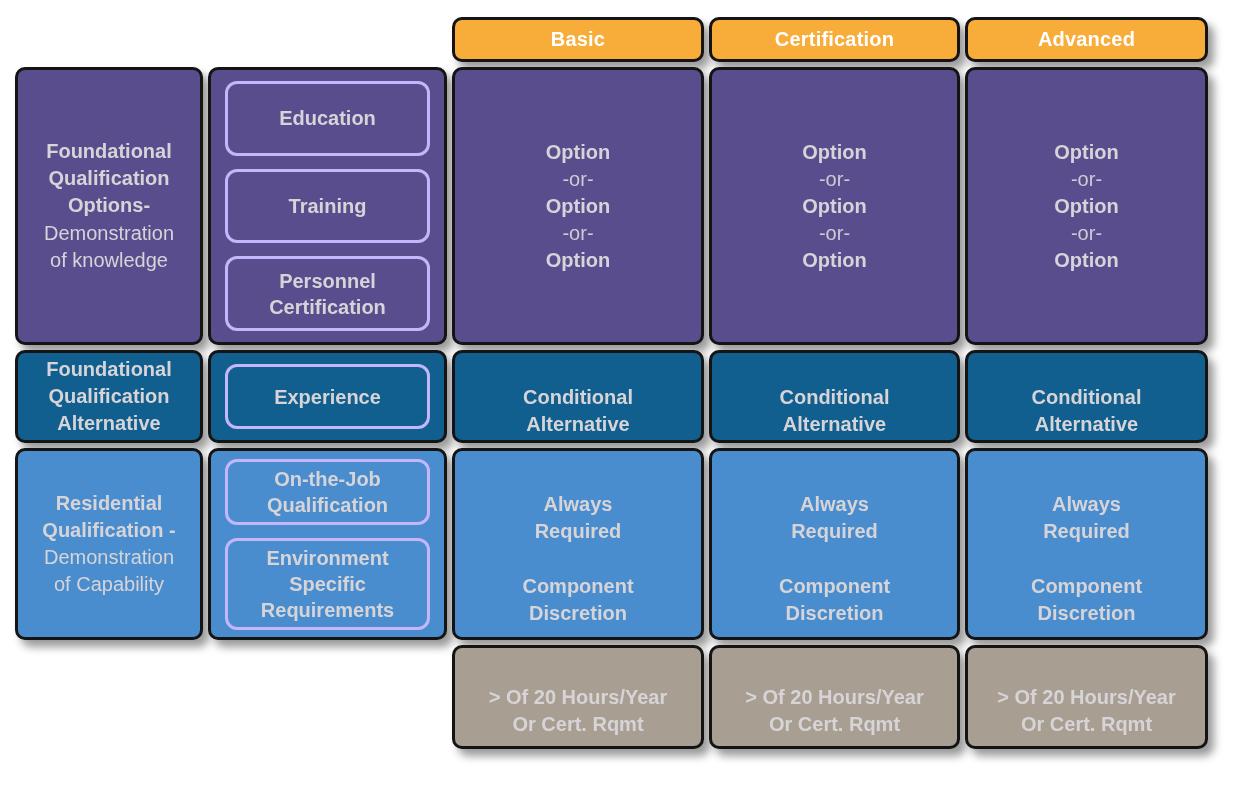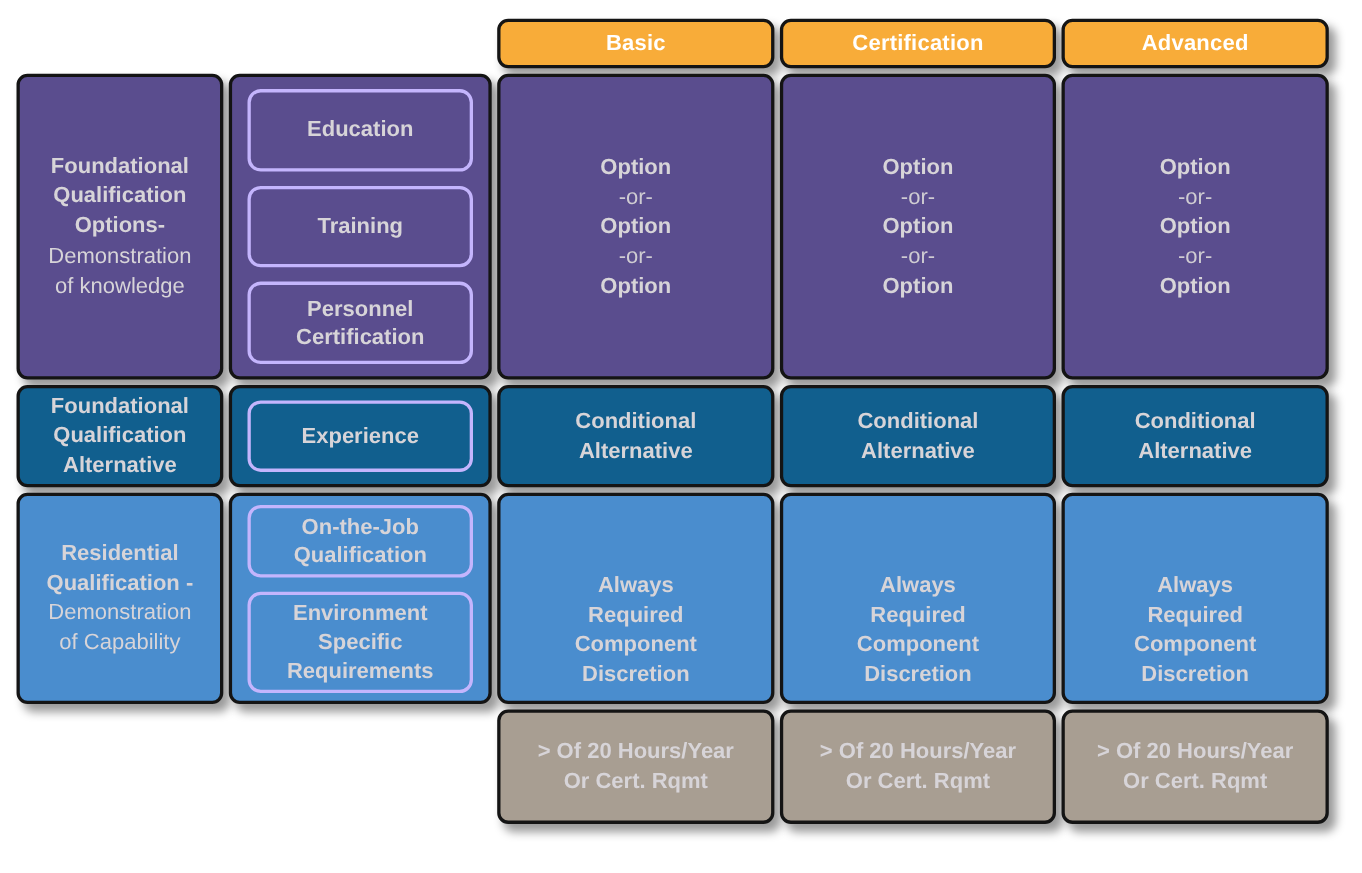--- a/index.html
+++ b/index.html
@@ -55,21 +55,21 @@
     font-weight:bold;font-size:20px;line-height:1.3;
     padding:4px 8px;
   }
   .subbox span{white-space:pre-line;}
 
   .cell{color:var(--text_light,#D7D4D8);font-weight:bold;font-size:20px;line-height:1.35;}
   .cell-options{justify-content:center;padding:8px 0;}
   .cell-pair{justify-content:flex-end;padding:10px 0;}
   .opt{display:block;}
   .or{display:block;font-weight:normal;font-size:20px;color:var(--or_text,#CFCCD2);}
-  .blk{display:block;white-space:pre-line;}
+  .blk{display:block;white-space:pre-line;margin-top:28px;}
 </style>
 </head>
 <body>
 
 <div class="stage">
   <div class="grid">
 
     <div class="box header r1 c3">Basic</div>
     <div class="box header r1 c4">Certification</div>
     <div class="box header r1 c5">Advanced</div>

